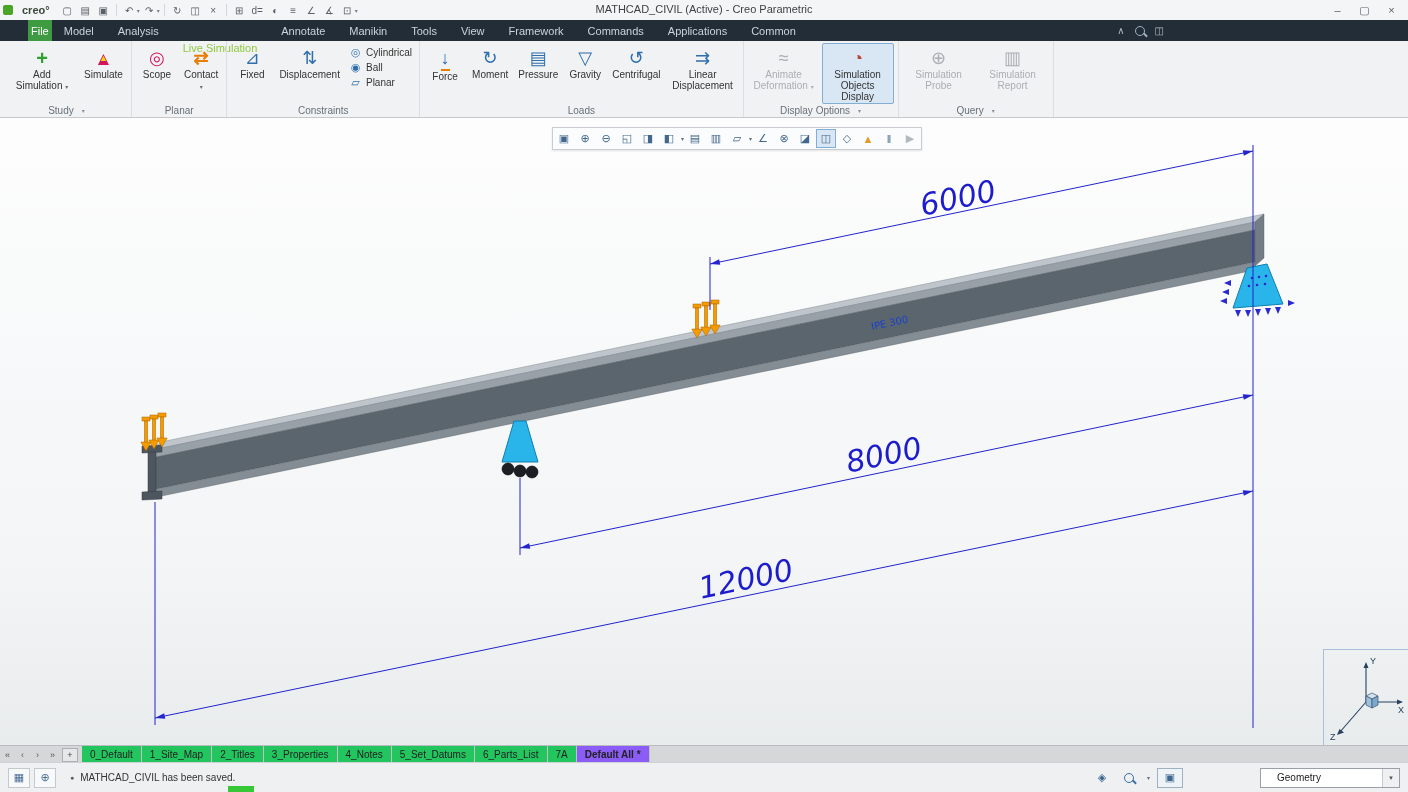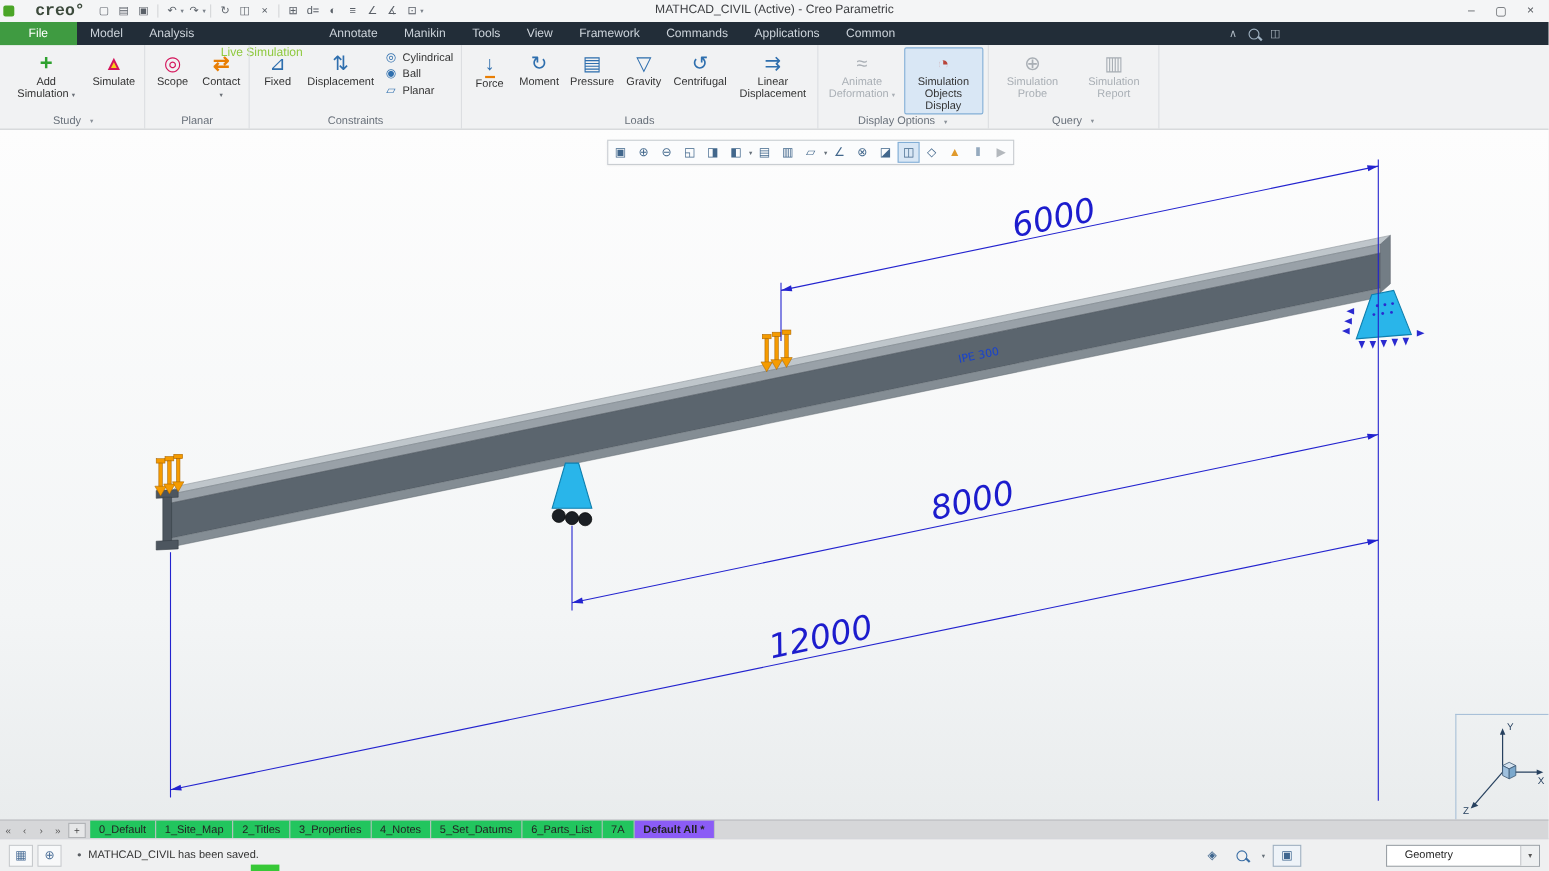--- a/index.html
+++ b/index.html
@@ -2,34 +2,34 @@
 <html><head>
 <meta charset="utf-8">
 <style>
   html,body{margin:0;padding:0;background:#dcdcdc;}
   #app{width:1408px;height:792px;position:relative;overflow:hidden;background:#fff;
        font-family:"Liberation Sans",sans-serif;-webkit-font-smoothing:antialiased;user-select:none;}
 
   
   .titlebar{height:20px;background:#f4f5f6;display:flex;align-items:center;padding:0 3px;position:relative;}
   .logo-mark{width:10px;height:10px;background:#4aa527;border-radius:2px;flex:0 0 auto;}
-  .logo-text{font-weight:bold;color:#3c4a3c;font-size:15px;margin:0 9px 0 19px;font-family:Liberation Mono, monospace;}
+  .logo-text{font-weight:bold;color:#3c4a3c;font-size:11px;margin:0 9px 0 9px;}
   .qat{display:flex;align-items:center;gap:1px;}
   .qicon{min-width:15px;height:16px;display:inline-flex;align-items:center;justify-content:center;
          font-size:10px;color:#5a6068;padding:0 1px;}
   .qcaret{font-size:6px;color:#7b828a;margin-left:-2px;}
   .qsep{width:1px;height:12px;background:#d4d6d9;margin:0 3px;}
   .wtitle{position:absolute;left:50%;top:3px;transform:translateX(-50%);font-size:11px;color:#3d3f42;white-space:nowrap;}
   .winbtns{margin-left:auto;display:flex;}
   .winbtn{width:27px;height:18px;display:flex;align-items:center;justify-content:center;font-size:11px;color:#5a5e63;}
 
   
   .tabstrip{height:21px;background:#222d38;display:flex;align-items:stretch;font-size:11px;}
   .tab{padding:0 12px;display:flex;align-items:center;color:#ccd3da;white-space:nowrap;}
-  .tab.file{background:#3f9b41;color:#fff;padding:0 26px;}
+  .tab.file{background:#3f9b41;color:#fff;padding:0 3px;margin-left:28px;}
   .tab.active{background:#2f3b47;color:#8fc93f;box-shadow:inset 0 -2px 0 #6fae3c;margin-top:28px;}
   .striperight{margin-left:auto;display:flex;align-items:center;gap:10px;padding-right:244px;color:#aeb8c2;font-size:10px;}
   .search-glyph{width:8px;height:8px;border:1.5px solid #9fb2c2;border-radius:50%;position:relative;display:inline-block;}
   .search-glyph::after{content:"";position:absolute;width:5px;height:1.5px;background:#9fb2c2;transform:rotate(45deg);right:-4px;bottom:-1px;}
   .search-glyph.dark{border-color:#3a6ea5;}
   .search-glyph.dark::after{background:#3a6ea5;}
 
   
   .ribbon{height:76px;background:#f1f2f3;border-bottom:1px solid #c6c9cc;display:flex;align-items:stretch;padding-left:2px;}
   .rgroup{display:flex;flex-direction:column;border-right:1px solid #dcdee1;padding:2px 4px 0;}

